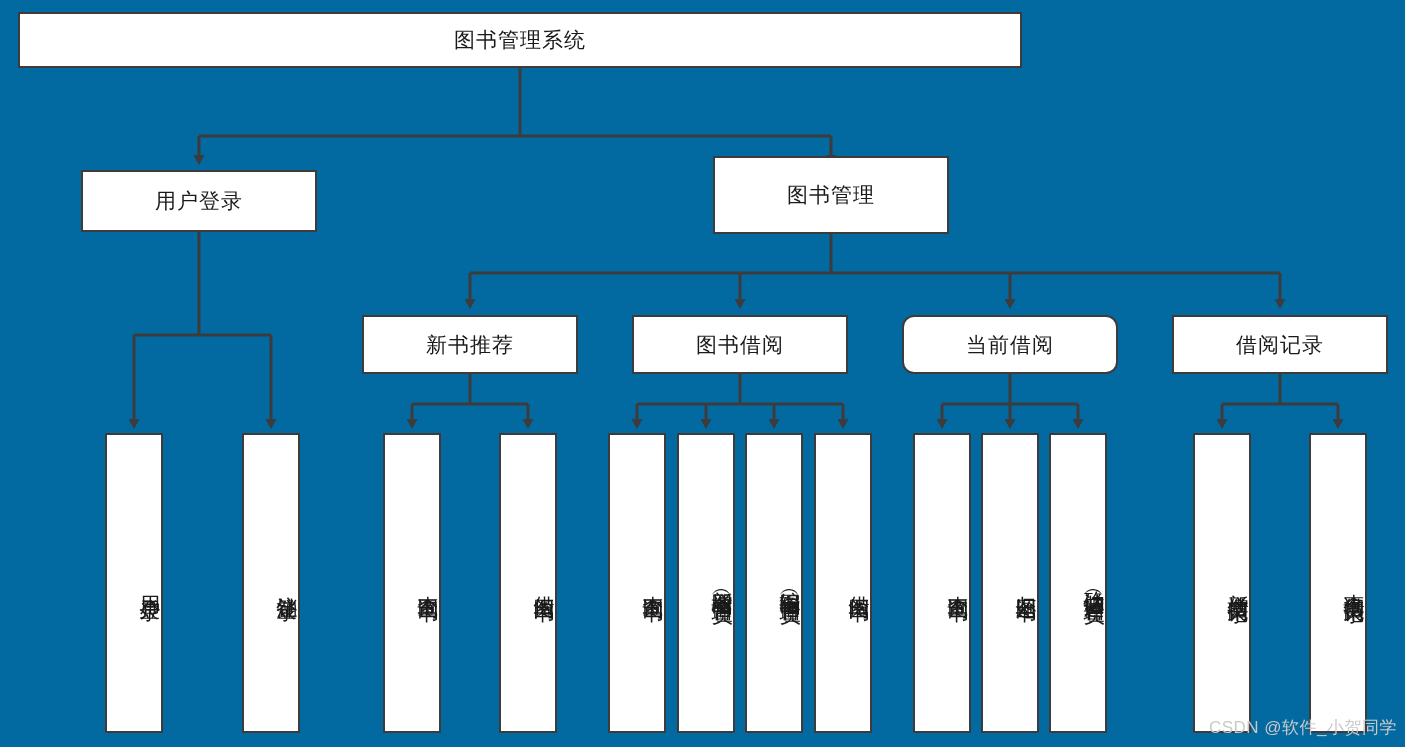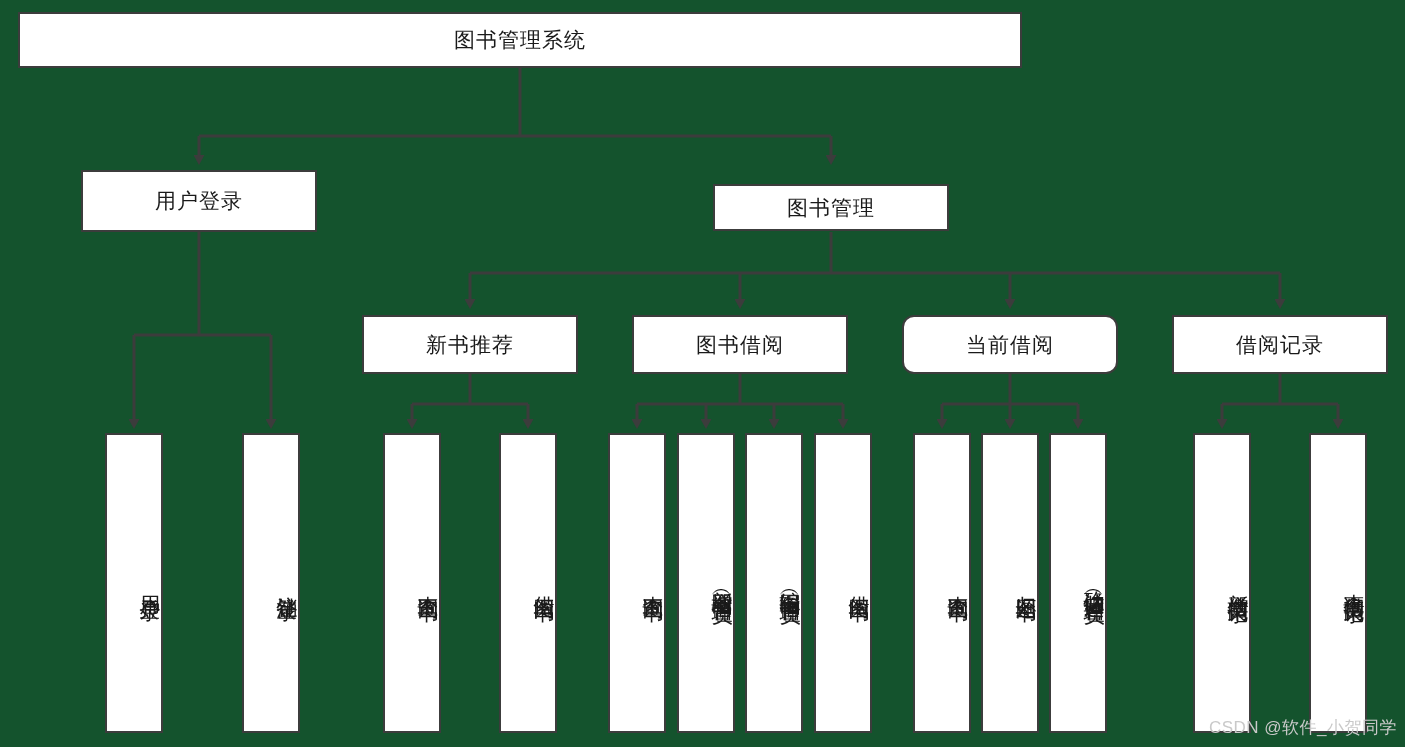--- a/index.html
+++ b/index.html
@@ -7,21 +7,21 @@
     padding: 0;
     background: #ffffff;
   }
   body {
     font-family: "Liberation Sans", "DejaVu Sans", sans-serif;
   }
   #canvas {
     position: relative;
     width: 1405px;
     height: 747px;
-    background: #14532d;
+    background: #0369a1;
     overflow: hidden;
   }
   svg.connectors {
     position: absolute;
     left: 0;
     top: 0;
     width: 1405px;
     height: 747px;
     pointer-events: none;
   }
@@ -122,21 +122,21 @@
     </g>
   </svg>
 
   <div class="node horizontal" style="left:18px; top:12px; width:1004px; height:56px;">
     <span>图书管理系统</span>
   </div>
 
   <div class="node horizontal" style="left:81px; top:170px; width:236px; height:62px;">
     <span>用户登录</span>
   </div>
-  <div class="node horizontal" style="left:713px; top:184px; width:236px; height:47px;">
+  <div class="node horizontal" style="left:713px; top:156px; width:236px; height:78px;">
     <span>图书管理</span>
   </div>
 
   <div class="node horizontal" style="left:362px; top:315px; width:216px; height:59px;">
     <span>新书推荐</span>
   </div>
   <div class="node horizontal" style="left:632px; top:315px; width:216px; height:59px;">
     <span>图书借阅</span>
   </div>
   <div class="node horizontal" style="left:902px; top:315px; width:216px; height:59px;border-radius:12px;">

